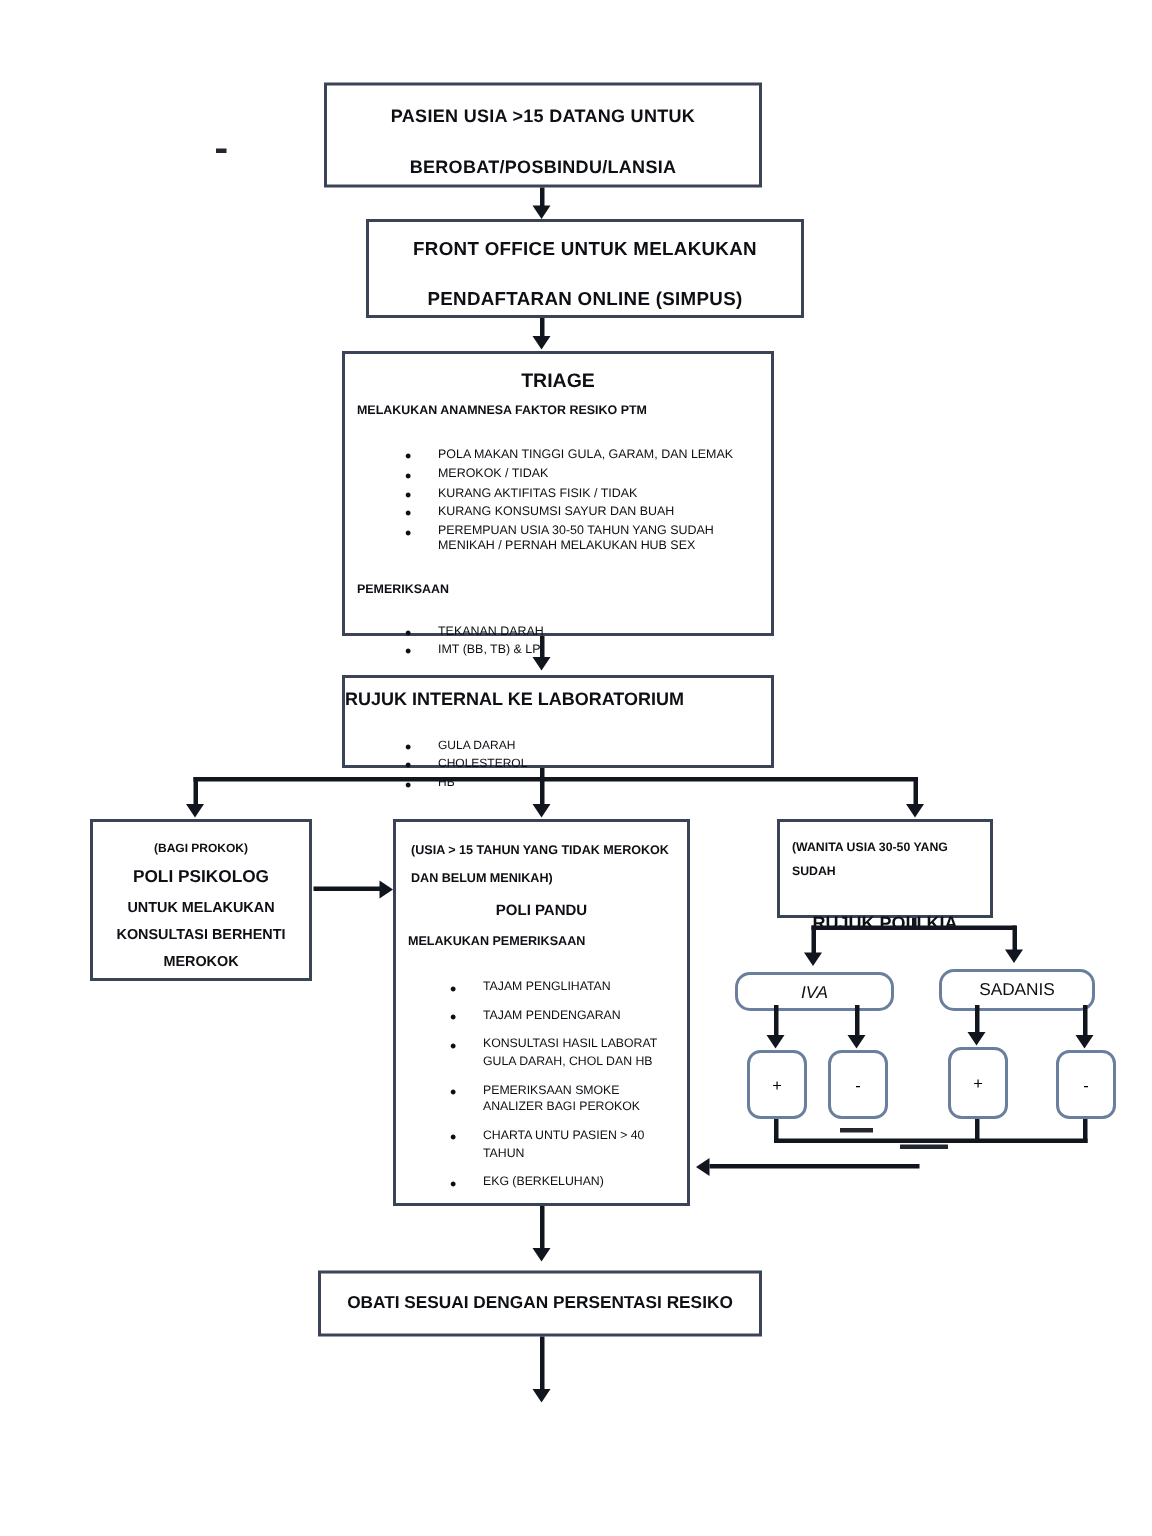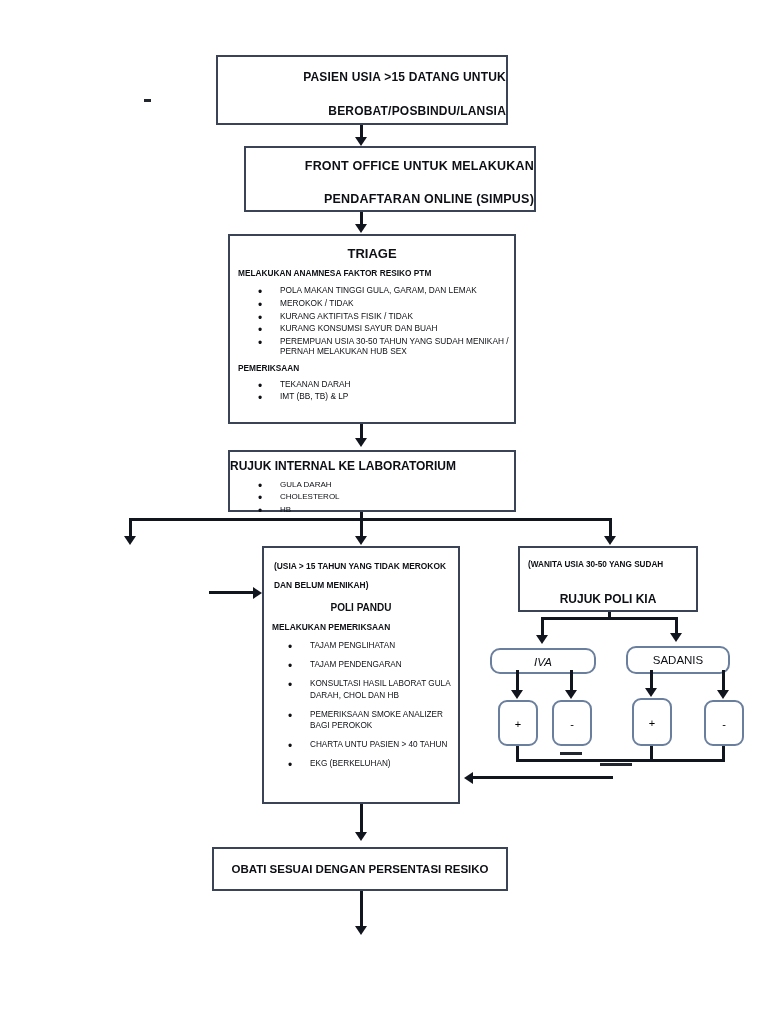--- a/index.html
+++ b/index.html
@@ -27,21 +27,20 @@
   .box.rounded {
     border: 2px solid #6a7e9e;
     border-radius: 10px;
   }
   .ctr {
     text-align: center;
   }
   .ttl {
     font-weight: bold;
     letter-spacing: 0.2px;
-    text-align: right;
   }
   .line {
     position: absolute;
     background: #11151d;
   }
   .hline { height: 3px; }
   .vline { width: 3px; }
   .arrow-down {
     position: absolute;
     width: 0; height: 0;
@@ -61,21 +60,21 @@
     width: 0; height: 0;
     border-top: 6px solid transparent;
     border-bottom: 6px solid transparent;
     border-right: 9px solid #11151d;
   }
   .dash {
     position: absolute;
     background: #22262e;
   }
   ul.bl {
-    margin: 4px;
+    margin: 16px;
     padding-left: 46px;
     list-style: none;
   }
   ul.bl li {
     position: relative;
     margin: 0 0 3px 0;
     line-height: 1.18;
   }
   ul.bl li::before {
     content: "\2022";
@@ -107,21 +106,21 @@
   #n-psi .big { font-size: 11.5px; font-weight: bold; text-align: center; padding-top: 9px; }
   #n-psi .mid { font-size: 9.6px; font-weight: bold; text-align: center; line-height: 18px; padding-top: 6px; }
 
   #n-pandu { left: 262px; top: 546px; width: 198px; height: 258px; }
   #n-pandu .small { font-size: 8.4px; font-weight: bold; padding: 10px 0 0 10px; line-height: 16px; }
   #n-pandu .big { font-size: 10px; font-weight: bold; text-align: center; padding-top: 9px; }
   #n-pandu .sub { font-size: 8.4px; font-weight: bold; padding: 9px 0 4px 8px; }
   #n-pandu ul.bl { font-size: 8.2px; padding-left: 42px; }
   #n-pandu ul.bl li { margin-bottom: 7px; line-height: 1.45; }
 
-  #n-kia { left: 518px; top: 546px; width: 180px; height: 66px; }
+  #n-kia { left: 518px; top: 546px; width: 144px; height: 66px; }
   #n-kia .small { font-size: 8.2px; font-weight: bold; padding: 9px 0 0 8px; line-height: 16px; }
   #n-kia .big { font-size: 12px; font-weight: bold; text-align: center; padding-top: 5px; margin-top: 14px; }
 
   #n-iva { left: 490px; top: 648px; width: 106px; height: 26px; font-style: italic; }
   #n-sad { left: 626px; top: 646px; width: 104px; height: 28px; }
   #n-iva .t, #n-sad .t { font-size: 11.5px; text-align: center; line-height: 24px; }
 
   .pm {
     position: absolute;
     box-sizing: border-box;
@@ -196,20 +195,27 @@
 
   <div class="line vline" style="left:360px; top:512px; height:8px;"></div>
   <div class="line hline" style="left:129px; top:518px; width:483px;"></div>
   <div class="line vline" style="left:129px; top:518px; height:20px;"></div>
   <div class="arrow-down" style="left:124px; top:536px;"></div>
   <div class="line vline" style="left:360px; top:518px; height:20px;"></div>
   <div class="arrow-down" style="left:355px; top:536px;"></div>
   <div class="line vline" style="left:609px; top:518px; height:20px;"></div>
   <div class="arrow-down" style="left:604px; top:536px;"></div>
 
+  <div class="box" id="n-psi">
+    <div class="small">(BAGI PROKOK)</div>
+    <div class="big">POLI PSIKOLOG</div>
+    <div class="mid">UNTUK MELAKUKAN</div>
+    <div class="mid" style="padding-top:0;">KONSULTASI BERHENTI</div>
+    <div class="mid" style="padding-top:0;">MEROKOK</div>
+  </div>
 
   <div class="line hline" style="left:209px; top:591px; width:45px;"></div>
   <div class="arrow-right" style="left:253px; top:587px;"></div>
 
   <div class="box" id="n-pandu">
     <div class="small">(USIA &gt; 15 TAHUN YANG TIDAK MEROKOK</div>
     <div class="small" style="padding-top:3px;">DAN BELUM MENIKAH)</div>
     <div class="big">POLI PANDU</div>
     <div class="sub">MELAKUKAN PEMERIKSAAN</div>
     <ul class="bl">

